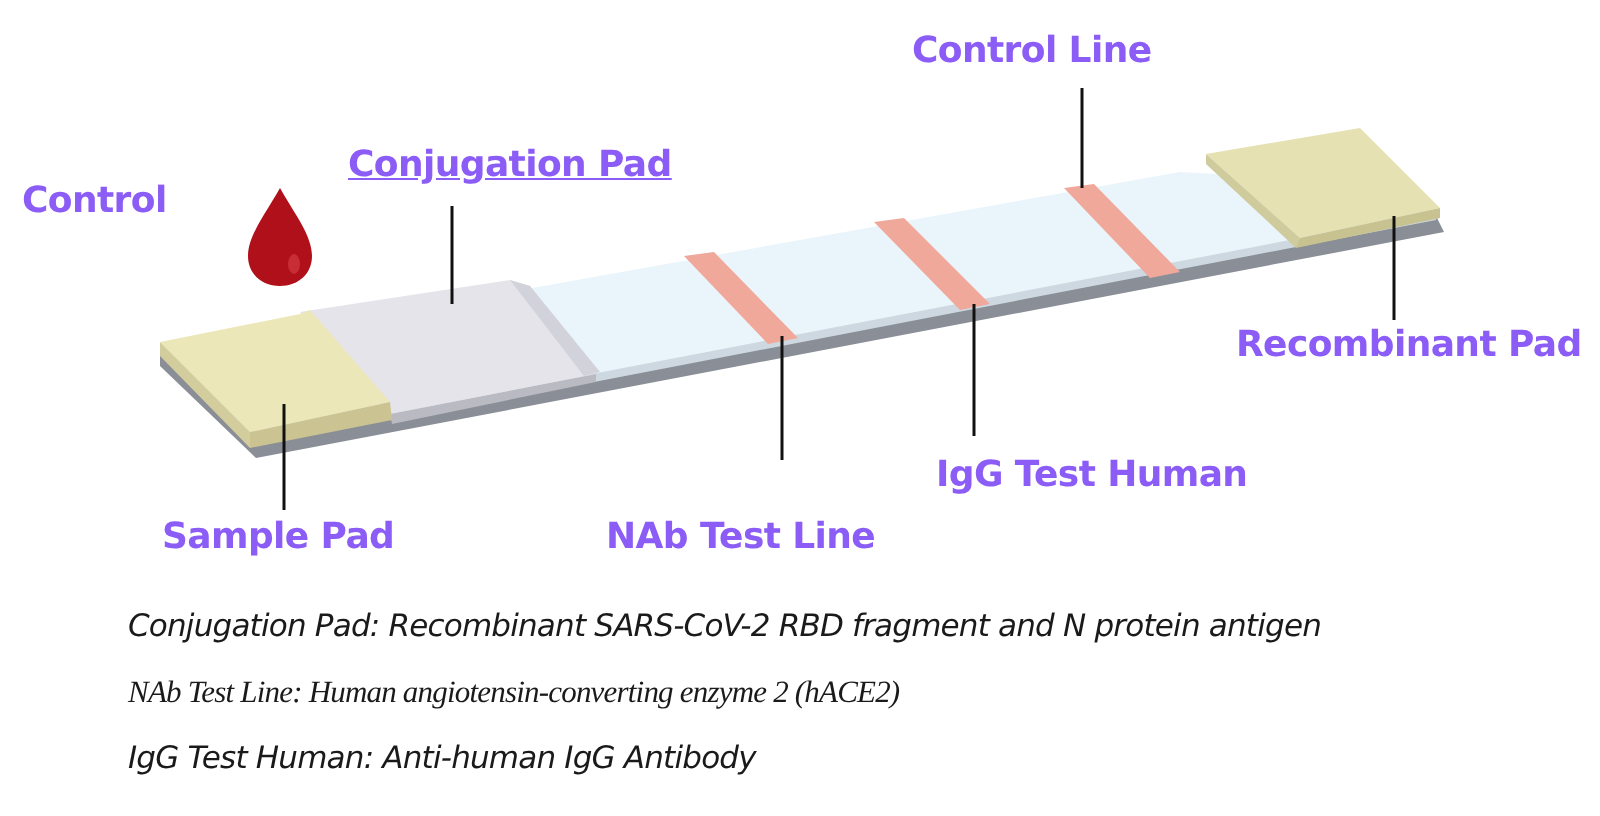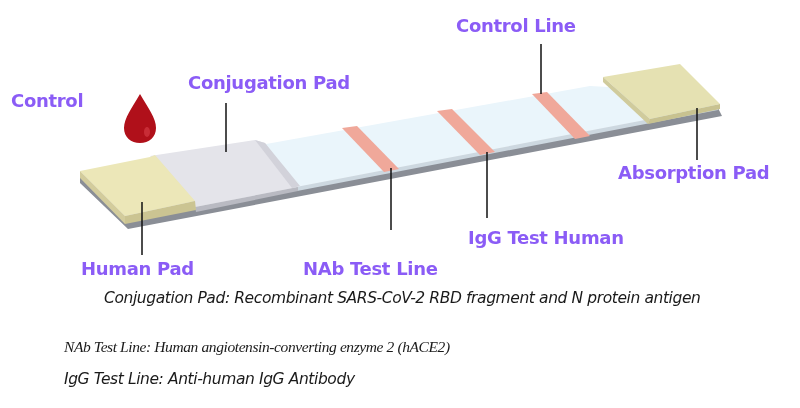--- a/index.html
+++ b/index.html
@@ -63,22 +63,22 @@
     <line x1="226" y1="103" x2="226" y2="152"></line>
     <line x1="142" y1="202" x2="142" y2="255"></line>
     <line x1="391" y1="168" x2="391" y2="230"></line>
     <line x1="487" y1="152" x2="487" y2="218"></line>
     <line x1="541" y1="44" x2="541" y2="94"></line>
     <line x1="697" y1="108" x2="697" y2="160"></line>
   </g>
 </svg>
 
 <div class="lbl" style="left:11px; top:90px;">Control</div>
-<div class="lbl" style="left:188px; top:72px;">Conjugation Pad</div>
-<div class="lbl" style="left:81px; top:258px;">Human Pad</div>
+<div class="lbl" style="left:174px; top:72px;text-decoration:underline;">Conjugation Pad</div>
+<div class="lbl" style="left:81px; top:258px;">Sample Pad</div>
 <div class="lbl" style="left:303px; top:258px;">NAb Test Line</div>
 <div class="lbl" style="left:468px; top:227px;">IgG Test Human</div>
 <div class="lbl" style="left:456px; top:15px;">Control Line</div>
-<div class="lbl" style="left:618px; top:162px;">Absorption Pad</div>
+<div class="lbl" style="left:618px; top:162px;">Recombinant Pad</div>
 
-<div class="legend" style="top:289px;margin-left:40px;">Conjugation Pad: Recombinant SARS-CoV-2 RBD fragment and N  protein antigen</div>
+<div class="legend" style="top:304px;">Conjugation Pad: Recombinant SARS-CoV-2 RBD fragment and N  protein antigen</div>
 <div class="legend" style="top:338px;font-family:Liberation Serif, serif;">NAb Test Line: Human angiotensin-converting enzyme 2 (hACE2)</div>
-<div class="legend" style="top:370px;">IgG Test Line: Anti-human IgG Antibody</div>
+<div class="legend" style="top:370px;">IgG Test Human: Anti-human IgG Antibody</div>
 
 </body></html>

